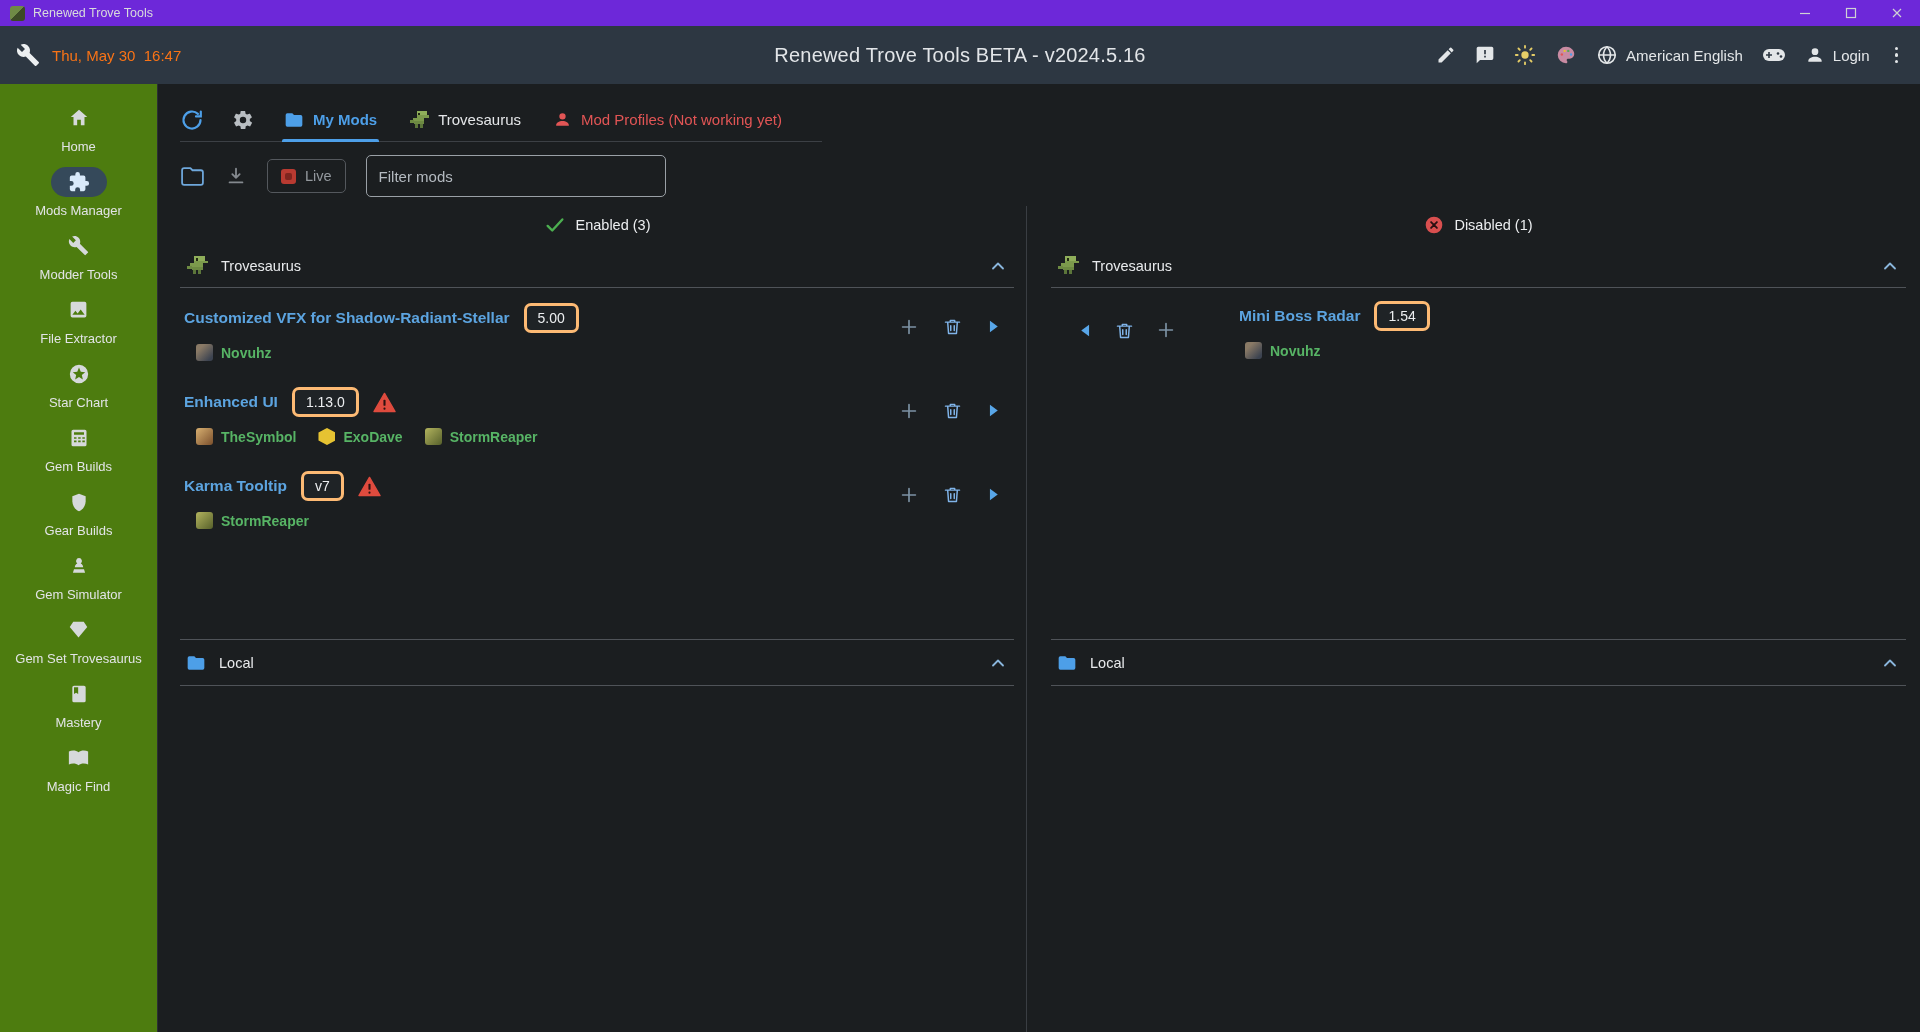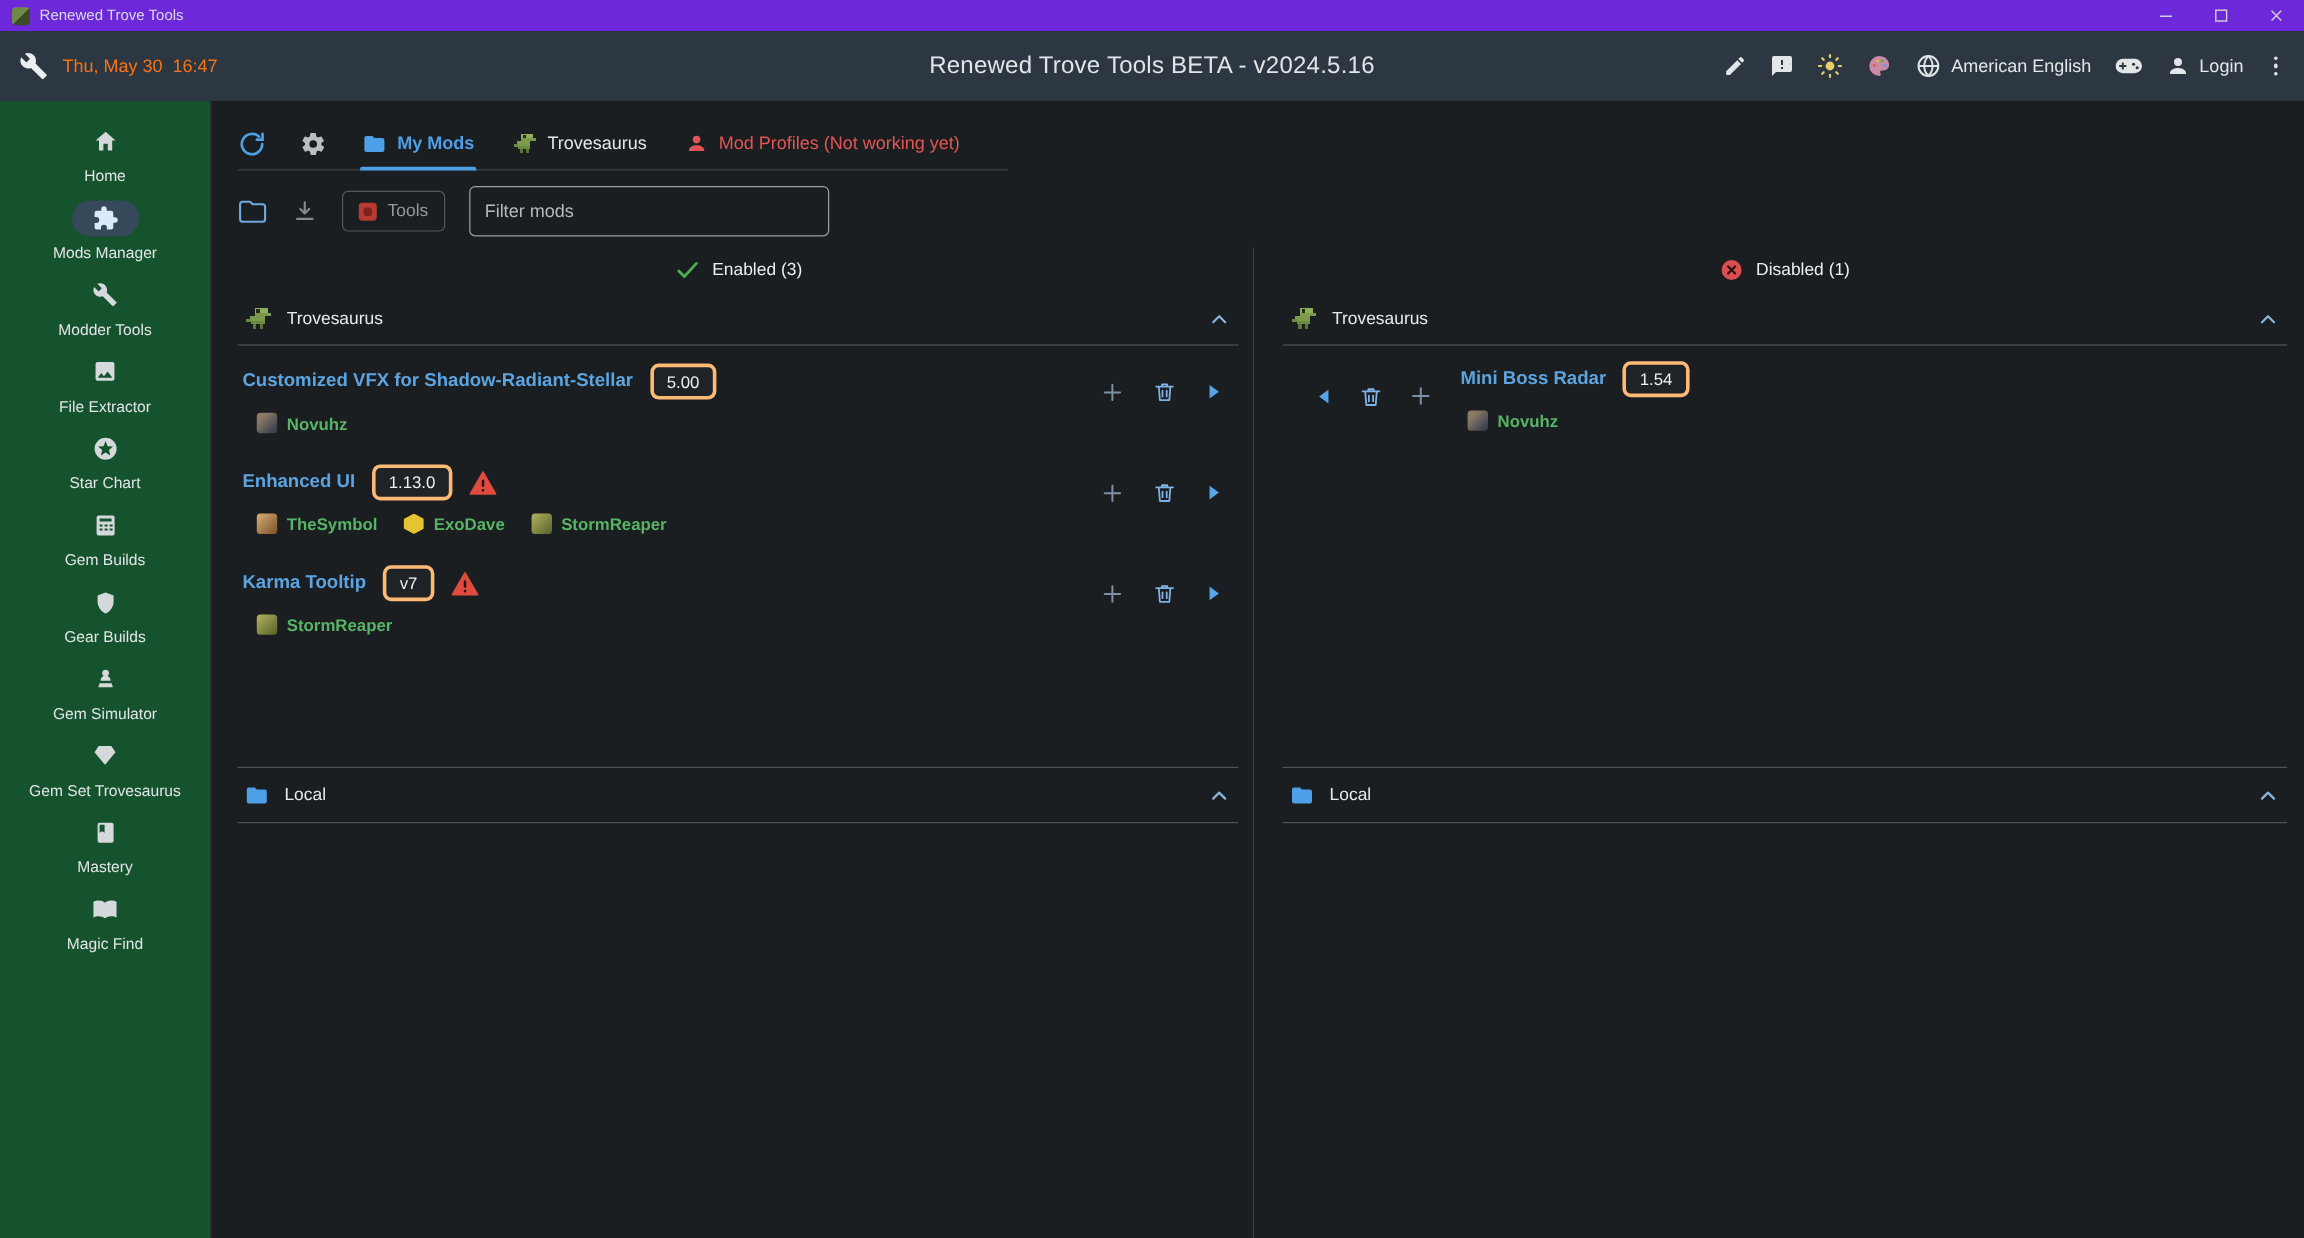--- a/index.html
+++ b/index.html
@@ -27,21 +27,21 @@
                color:#e3e6e8; font-size:15px; }
   .hbtn { display:flex; align-items:center; justify-content:center; cursor:pointer; }
   .lang-btn, .login-btn { display:flex; align-items:center; gap:8px; cursor:pointer; }
   .kebab { display:flex; flex-direction:column; gap:3px; padding:2px 6px; cursor:pointer; }
   .kebab i { width:3.5px; height:3.5px; border-radius:50%; background:#e3e6e8; }
 
   
   .shell { flex:1; display:flex; min-height:0; }
 
   
-  .sidebar { width:176px; flex:0 0 auto; background:#14532d; border-right:1px solid #2c2f33;
+  .sidebar { width:158px; flex:0 0 auto; background:#4d7c0f; border-right:1px solid #2c2f33;
              padding-top:12px; display:flex; flex-direction:column; }
   .side-item { height:64px; display:flex; flex-direction:column; align-items:center;
                justify-content:center; gap:6px; font-size:13px; color:#e2e4e6;
                cursor:pointer; text-align:center; }
   .side-icon { height:30px; min-width:30px; display:flex; align-items:center;
                justify-content:center; color:#d6d9db; }
   .side-item.active .side-icon { background:#35495a; border-radius:15px; width:56px;
                height:30px; color:#d9eafa; }
 
   
@@ -99,21 +99,21 @@
   .av.novuhz      { background:linear-gradient(135deg,#8a7a66 25%,#3c4350 85%); }
   .av.thesymbol   { background:linear-gradient(135deg,#d8b071,#7a4f2c); }
   .av.exodave     { border-radius:0; background:#e6c332;
                     clip-path:polygon(50% 0,100% 27%,100% 73%,50% 100%,0 73%,0 27%); }
   .av.stormreaper { background:linear-gradient(135deg,#b3b45e,#56602b); }
 
   .row-controls { position:absolute; right:12px; top:46%; transform:translateY(-50%);
                   display:flex; align-items:center; gap:22px; }
   .row-controls .iconbtn { cursor:pointer; }
 
-  .mod-row.rt { display:flex; align-items:center; padding:0 4px 0 26px; }
+  .mod-row.rt { display:flex; align-items:center; padding:0 4px 0 26px;gap:40px; }
   .rt-controls { display:flex; align-items:center; gap:20px; margin-right:22px; }
   .rt-main .author-row { padding-left:6px; }
 </style>
 </head>
 <body>
 
 <div class="app">
 
   <div class="titlebar">
     <span class="tb-logo"></span>
@@ -340,21 +340,21 @@
               <path d="M10 4l2 2h8a2 2 0 0 1 2 2v10a2 2 0 0 1-2 2H4a2 2 0 0 1-2-2V6a2 2 0 0 1 2-2h6z"></path>
             </svg>
         </div>
         <div class="iconbtn">
           <svg width="22" height="22" viewBox="0 0 24 24" fill="none" stroke="#84898e" stroke-width="2" stroke-linecap="round" stroke-linejoin="round">
               <path d="M12 4v10M8 10l4 4 4-4M5 19h14"></path>
             </svg>
         </div>
         <div class="live-btn">
           <span class="live-ico"></span>
-          <span>Tools</span>
+          <span>Live</span>
         </div>
         <input class="filter-input" type="text" placeholder="Filter mods" style="">
       </div>
 
       <div class="columns">
 
         <section class="col left">
           <div class="col-header">
             <svg width="22" height="22" viewBox="0 0 24 24" fill="none" stroke="#4caf50" stroke-width="2.6" stroke-linecap="round" stroke-linejoin="round">
                 <path d="M4 13l5 5L20 6"></path>

